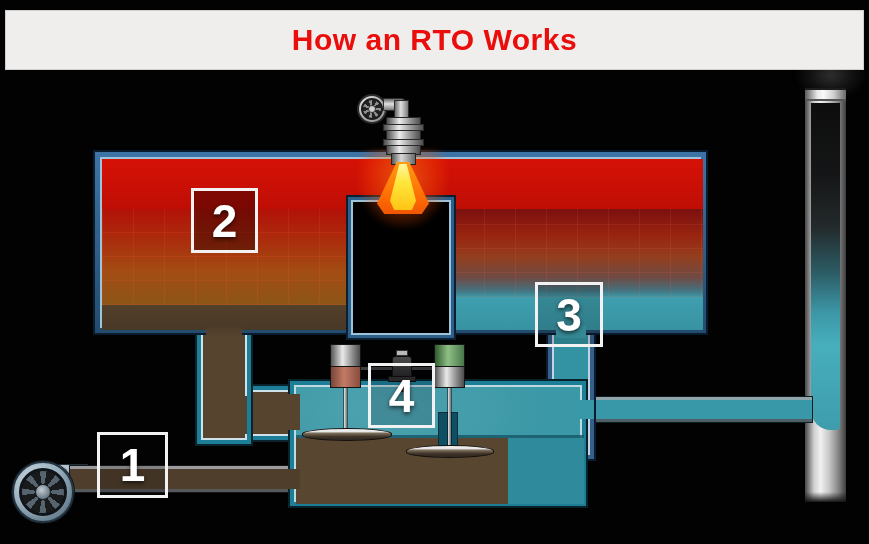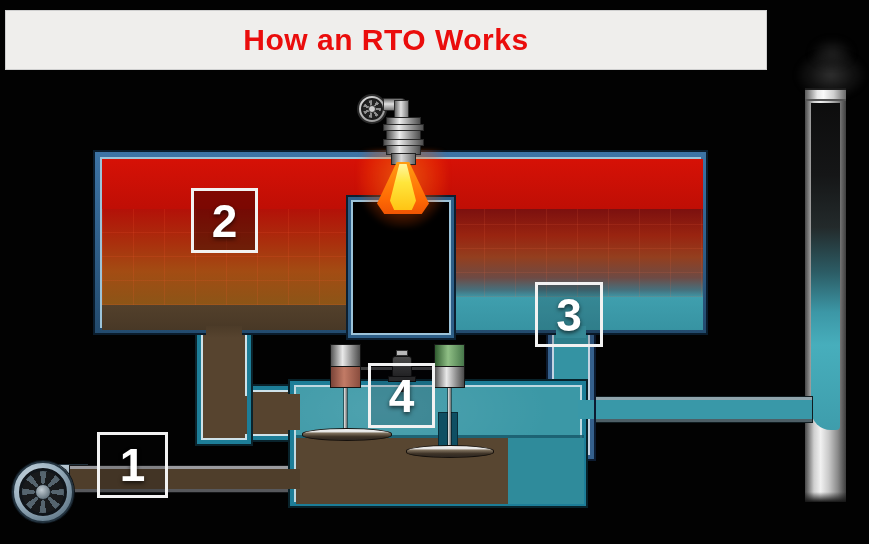--- a/index.html
+++ b/index.html
@@ -1,21 +1,21 @@
 <!DOCTYPE html>
 <html><head>
 <meta charset="utf-8">
 <style>
   html,body{margin:0;padding:0;background:#000;}
   body{font-family:"Liberation Sans",sans-serif;}
   .scene{position:relative;width:869px;height:544px;background:#020202;overflow:hidden;}
   .abs{position:absolute;box-sizing:border-box;}
 
   
-  .header{left:5px;top:10px;width:762px;height:60px;background:#efeeec;border:1px solid #cfcfcf;
+  .header{left:5px;top:10px;width:859px;height:60px;background:#efeeec;border:1px solid #cfcfcf;
           display:flex;align-items:center;justify-content:center;}
   .title{color:#ea0d0c;font-weight:bold;font-size:30px;letter-spacing:.5px;}
 
   
   .smoke{left:795px;top:50px;width:72px;height:50px;border-radius:50%;
          background:radial-gradient(closest-side,rgba(50,50,50,.95),rgba(28,28,28,.6) 60%,transparent);filter:blur(2px);}
   .smoke2{left:810px;top:38px;width:44px;height:30px;border-radius:50%;
          background:radial-gradient(closest-side,rgba(40,40,40,.8),transparent);filter:blur(3px);}
   .stack-wall{left:805px;top:88px;width:41px;height:414px;border-radius:2px;
          background:linear-gradient(90deg,#474747,#cfcfcf 22%,#f1f1f1 38%,#c9c9c9 58%,#8a8a8a 80%,#3e3e3e);}

